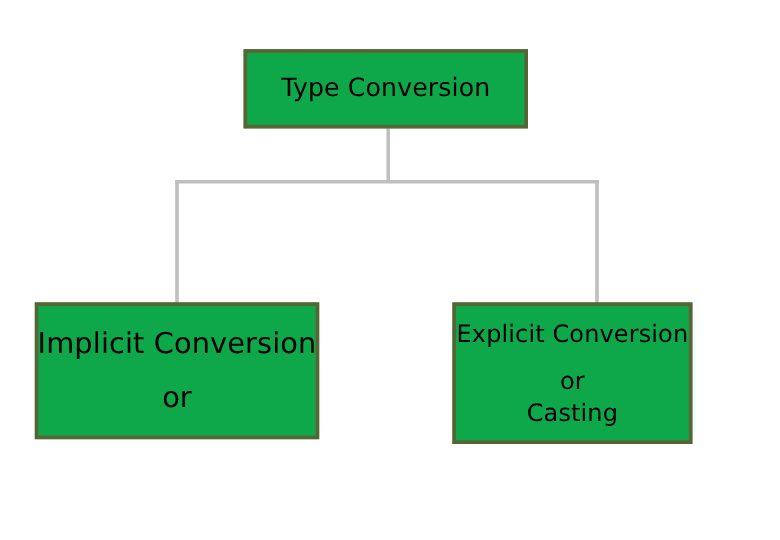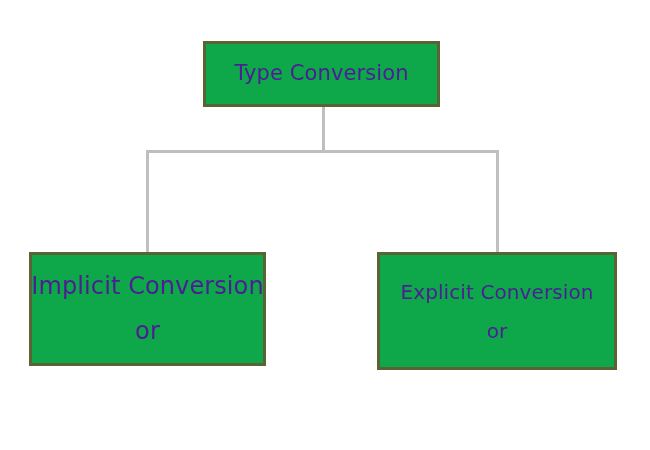--- a/index.html
+++ b/index.html
@@ -33,21 +33,21 @@
   
   .node {
     position: absolute;
     box-sizing: border-box;
     background: #0EA84A;
     border: 3px solid #5A6334;
     display: flex;
     flex-direction: column;
     align-items: center;
     justify-content: center;
-    color: #4c1d95;
+    color: #000000;
     text-align: center;
     line-height: 1.30;
     letter-spacing: 0.1px;
   }
   .node .node-line {
     display: block;
     white-space: nowrap;
   }
 
   #node-root {
@@ -60,21 +60,21 @@
   #node-implicit {
     left: 29px;
     top: 252px;
     width: 237px;
     height: 114px;
     font-size: 24px;
   }
   #node-explicit {
     left: 377px;
     top: 252px;
-    width: 240px;
+    width: 200px;
     height: 118px;
     font-size: 20px;
   }
   .node-implicit-line-2,
   .node-explicit-line-2 {
     margin-top: 13px;
   }
   .node-implicit-line-3,
   .node-explicit-line-3 {
     margin-top: 1px;
@@ -101,15 +101,16 @@
   </div>
 
   <div class="node" id="node-implicit">
     <span class="node-line node-implicit-line-1">Implicit Conversion</span>
     <span class="node-line node-implicit-line-2">or</span>
   </div>
 
   <div class="node" id="node-explicit">
     <span class="node-line node-explicit-line-1">Explicit Conversion</span>
     <span class="node-line node-explicit-line-2">or</span>
+    <span class="node-line node-explicit-line-3">Casting</span>
   </div>
 
 </div>
 
 </body></html>

